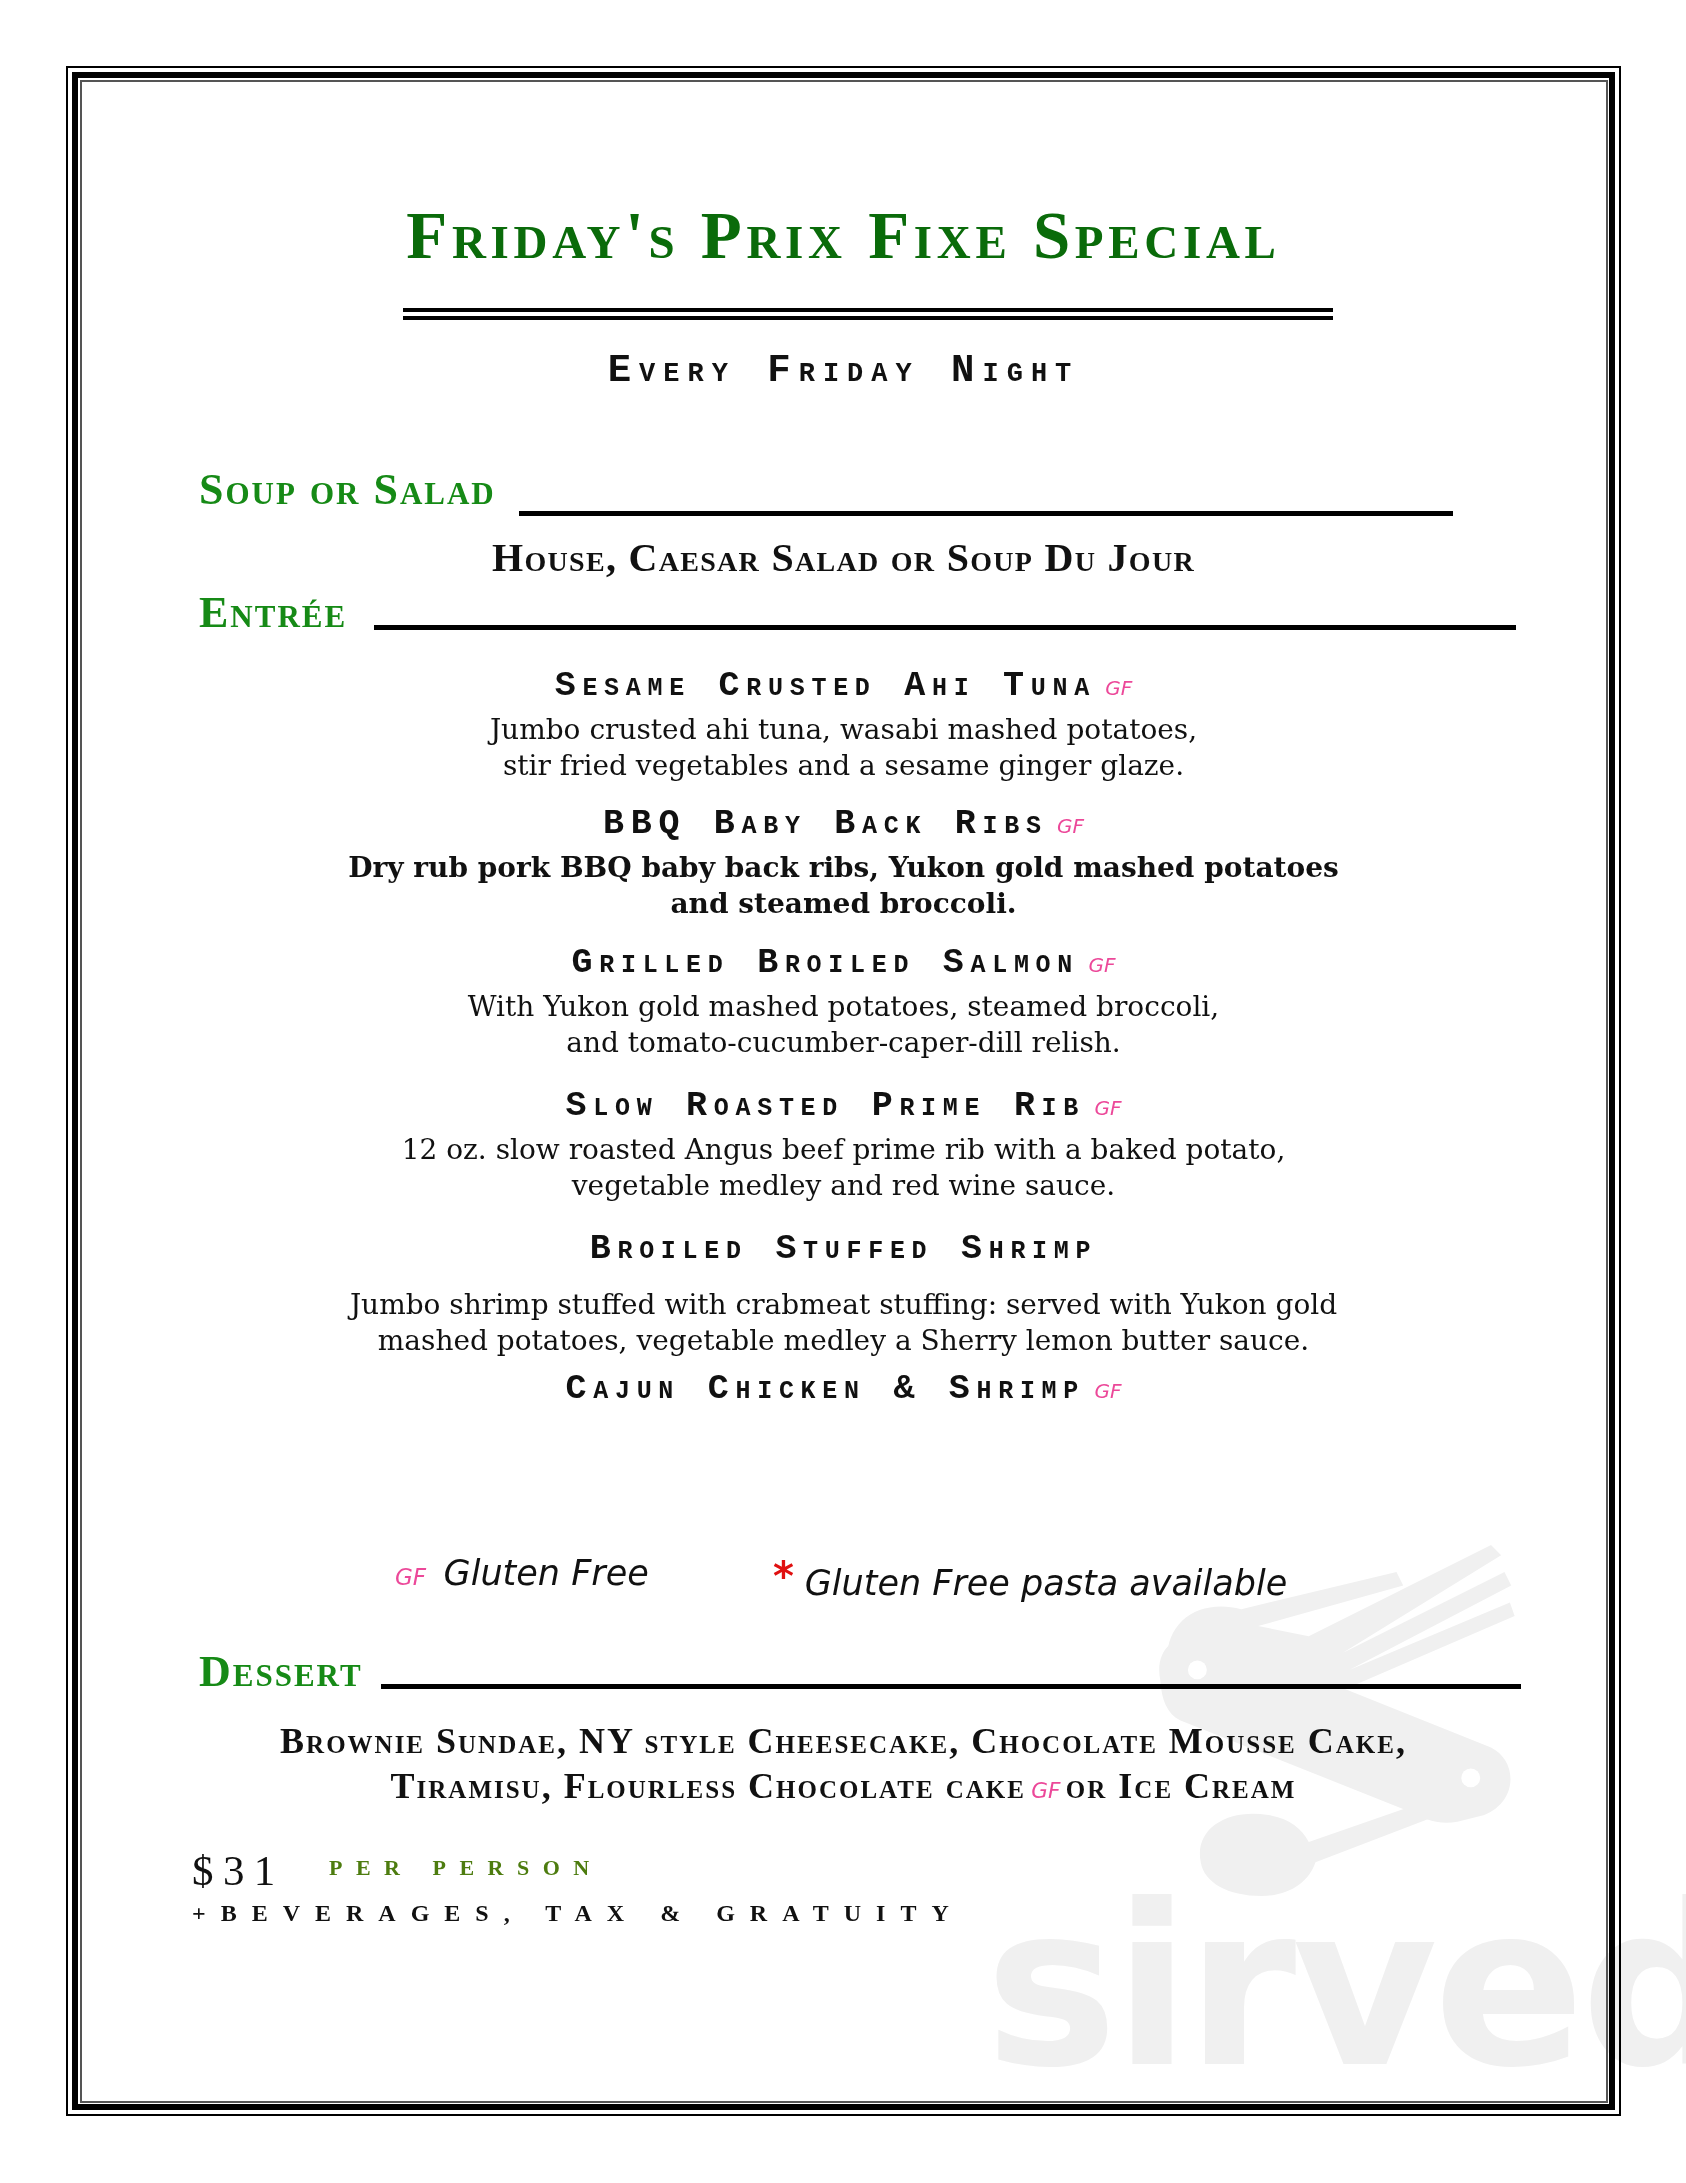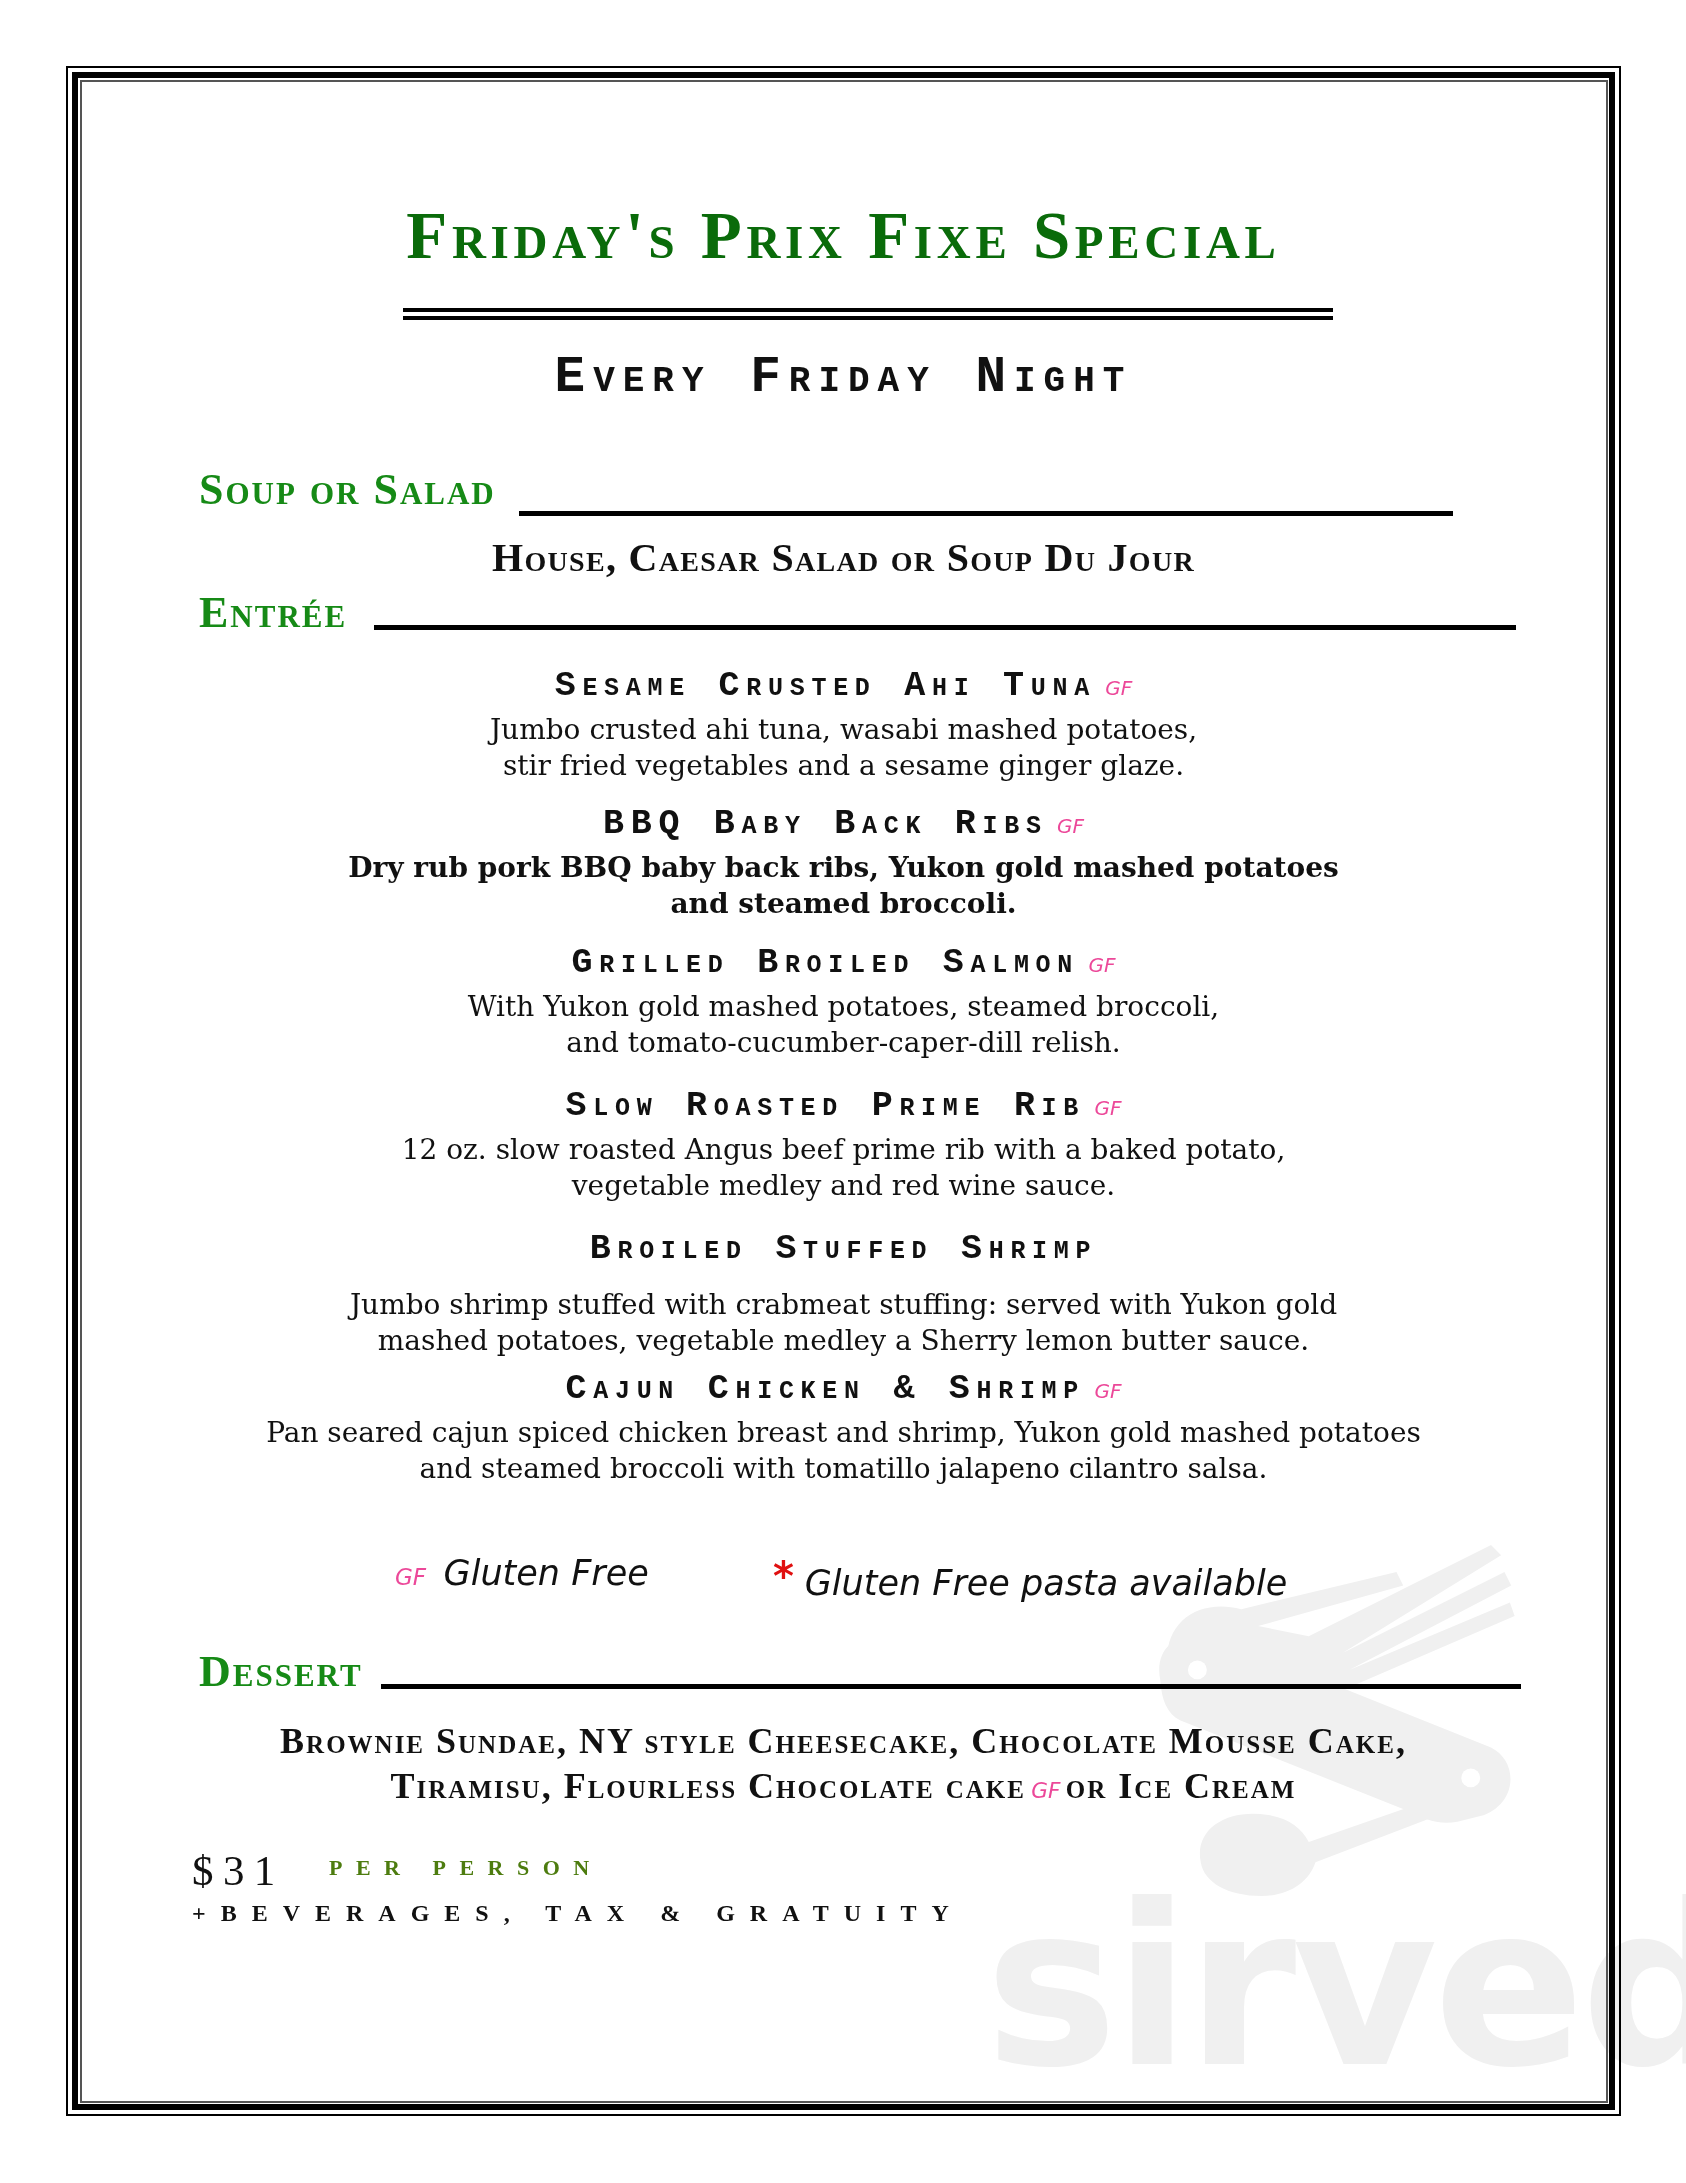--- a/index.html
+++ b/index.html
@@ -12,21 +12,21 @@
     .frame-inner { position: absolute; left: 80px; top: 80px; width: 1528px; height: 2023px; border: 2px solid #555; }
 
     .abs { position: absolute; }
     .center { left: 0; width: 1687px; text-align: center; }
 
     .title { top: 202px; font-family: "Liberation Serif", serif; font-weight: bold; font-variant: small-caps;
              font-size: 67px; letter-spacing: 4.7px; color: #0a6b0a; line-height: 1; }
     .rule { position: absolute; background: #000; }
 
     .subtitle { top: 352px; font-family: "Liberation Mono", monospace; font-weight: bold; font-variant: small-caps;
-                font-size: 51px; letter-spacing: 8px; color: #111; line-height: 1; }
+                font-size: 39px; letter-spacing: 8px; color: #111; line-height: 1; }
 
     .section-head { font-family: "Liberation Serif", serif; font-weight: bold; font-variant: small-caps;
                     font-size: 44px; letter-spacing: 2px; color: #168a16; line-height: 1; }
 
     .soup-options { top: 538px; font-family: "Liberation Serif", serif; font-weight: bold; font-variant: small-caps;
                     font-size: 40px; letter-spacing: 1.3px; color: #111; line-height: 1; }
 
     .dish-name { font-family: "Liberation Mono", monospace; font-weight: bold; font-variant: small-caps;
                  font-size: 35px; letter-spacing: 6.7px; color: #111; line-height: 1; white-space: nowrap; }
     .gf { font-family: "DejaVu Sans", sans-serif; font-style: italic; color: #ec4899; font-size: 20px;
@@ -121,24 +121,20 @@
 <div class="abs center" style="top:1232px;">
   <div class="dish-name"><span>Broiled Stuffed Shrimp</span></div>
   <div class="dish-desc" style="margin-top:20px;">
       <div>Jumbo shrimp stuffed with crabmeat stuffing: served with Yukon gold</div>
       <div>mashed potatoes, vegetable medley a Sherry lemon butter sauce.</div>
     </div>
 </div>
 
 <div class="abs center" style="top:1372px;">
   <div class="dish-name"><span>Cajun Chicken &amp; Shrimp</span><span class="gf">GF</span></div>
-  <div class="dish-desc" style="margin-top:8px;">
-      <div>Pan seared cajun spiced chicken breast and shrimp, Yukon gold mashed potatoes</div>
-      <div>and steamed broccoli with tomatillo jalapeno cilantro salsa.</div>
-    </div>
 </div>
 
 <div class="abs legend" style="left:395px;">
   <span class="gf">GF</span><span>Gluten Free</span>
 </div>
 <div class="abs legend" style="left:773px;">
   <span class="star">*</span><span>Gluten Free pasta available</span>
 </div>
 
 <div class="abs section-head" style="left:199px; top:1650px;">Dessert</div>

